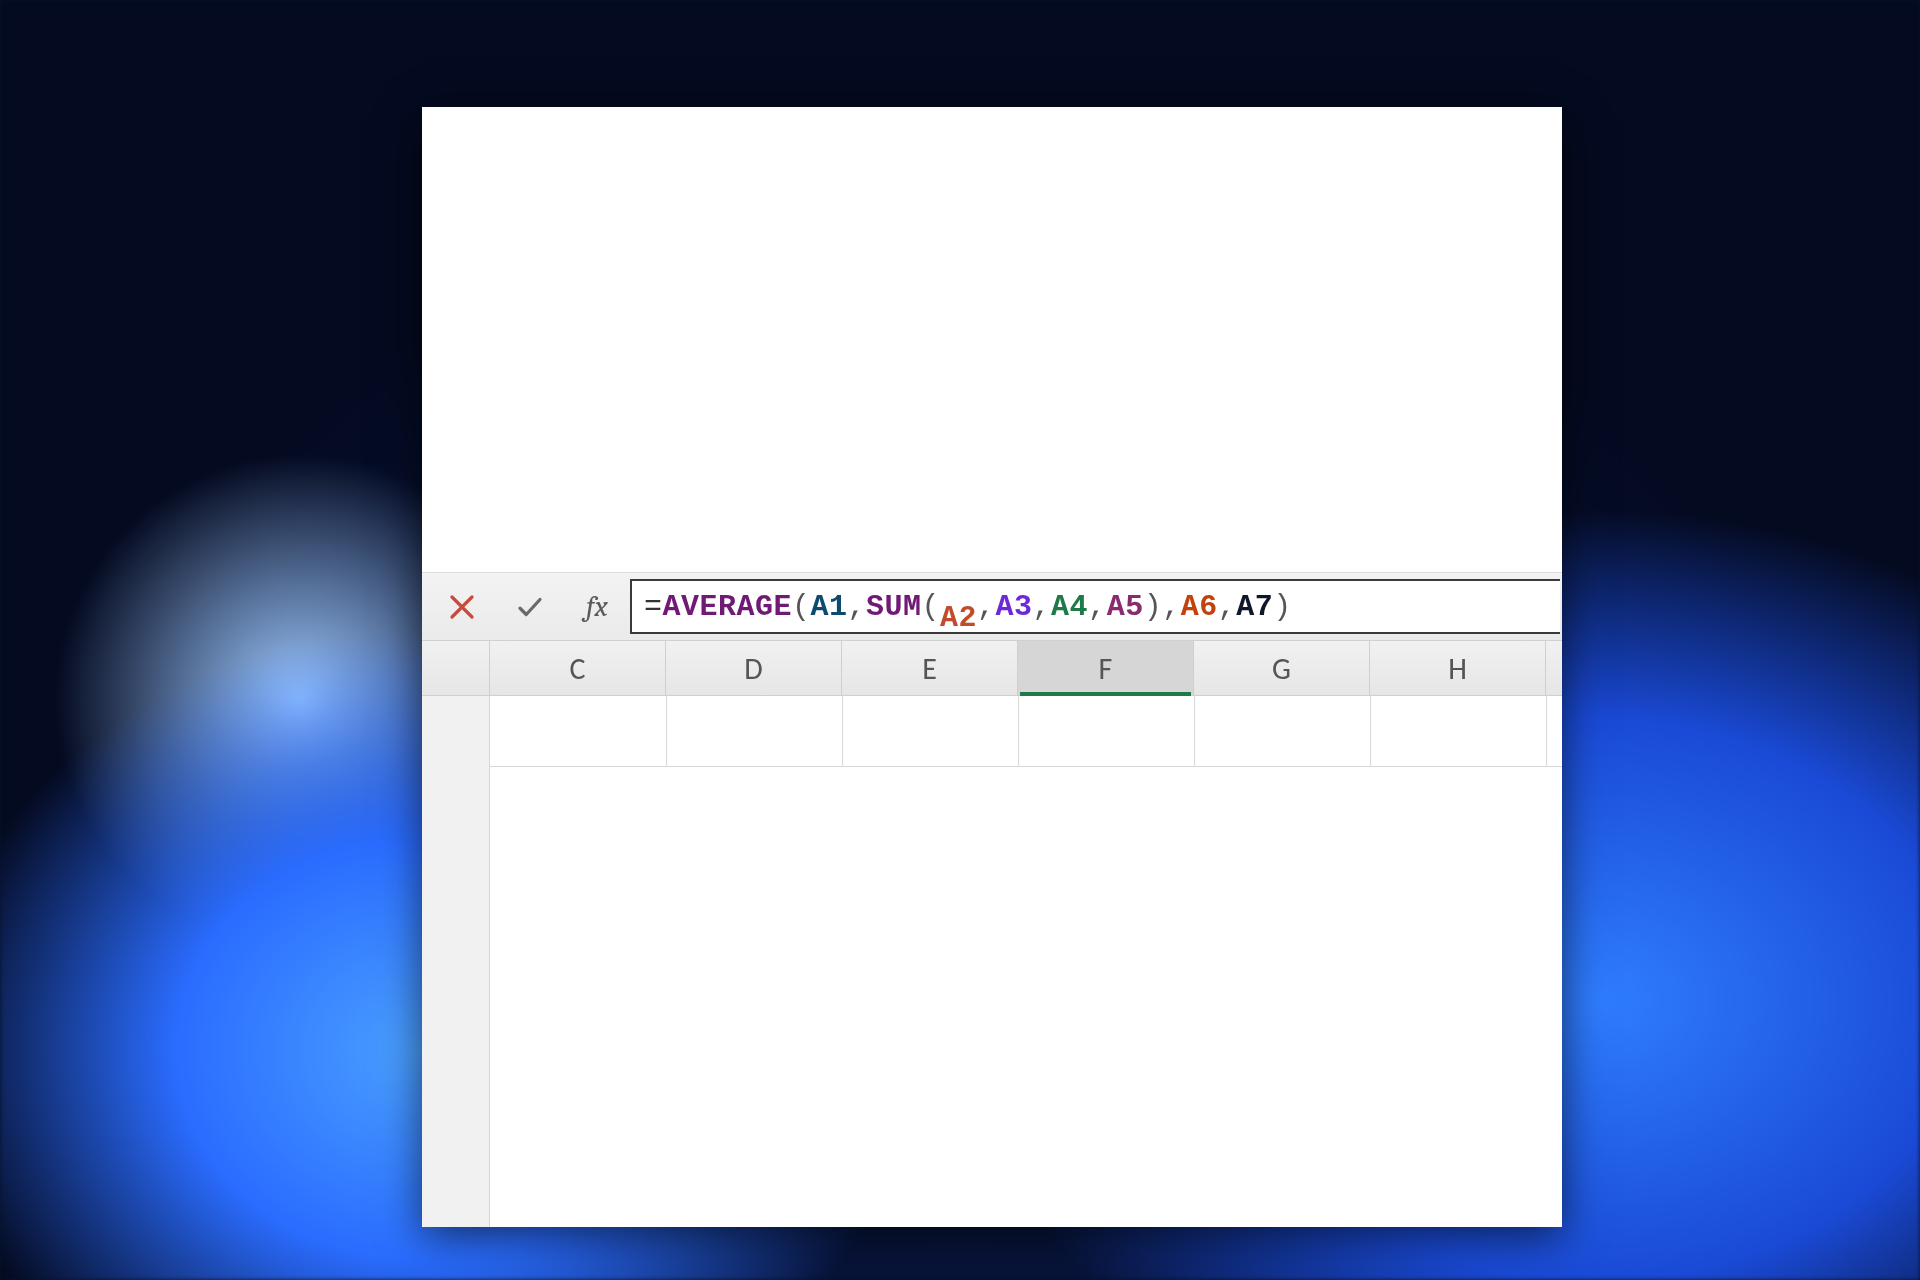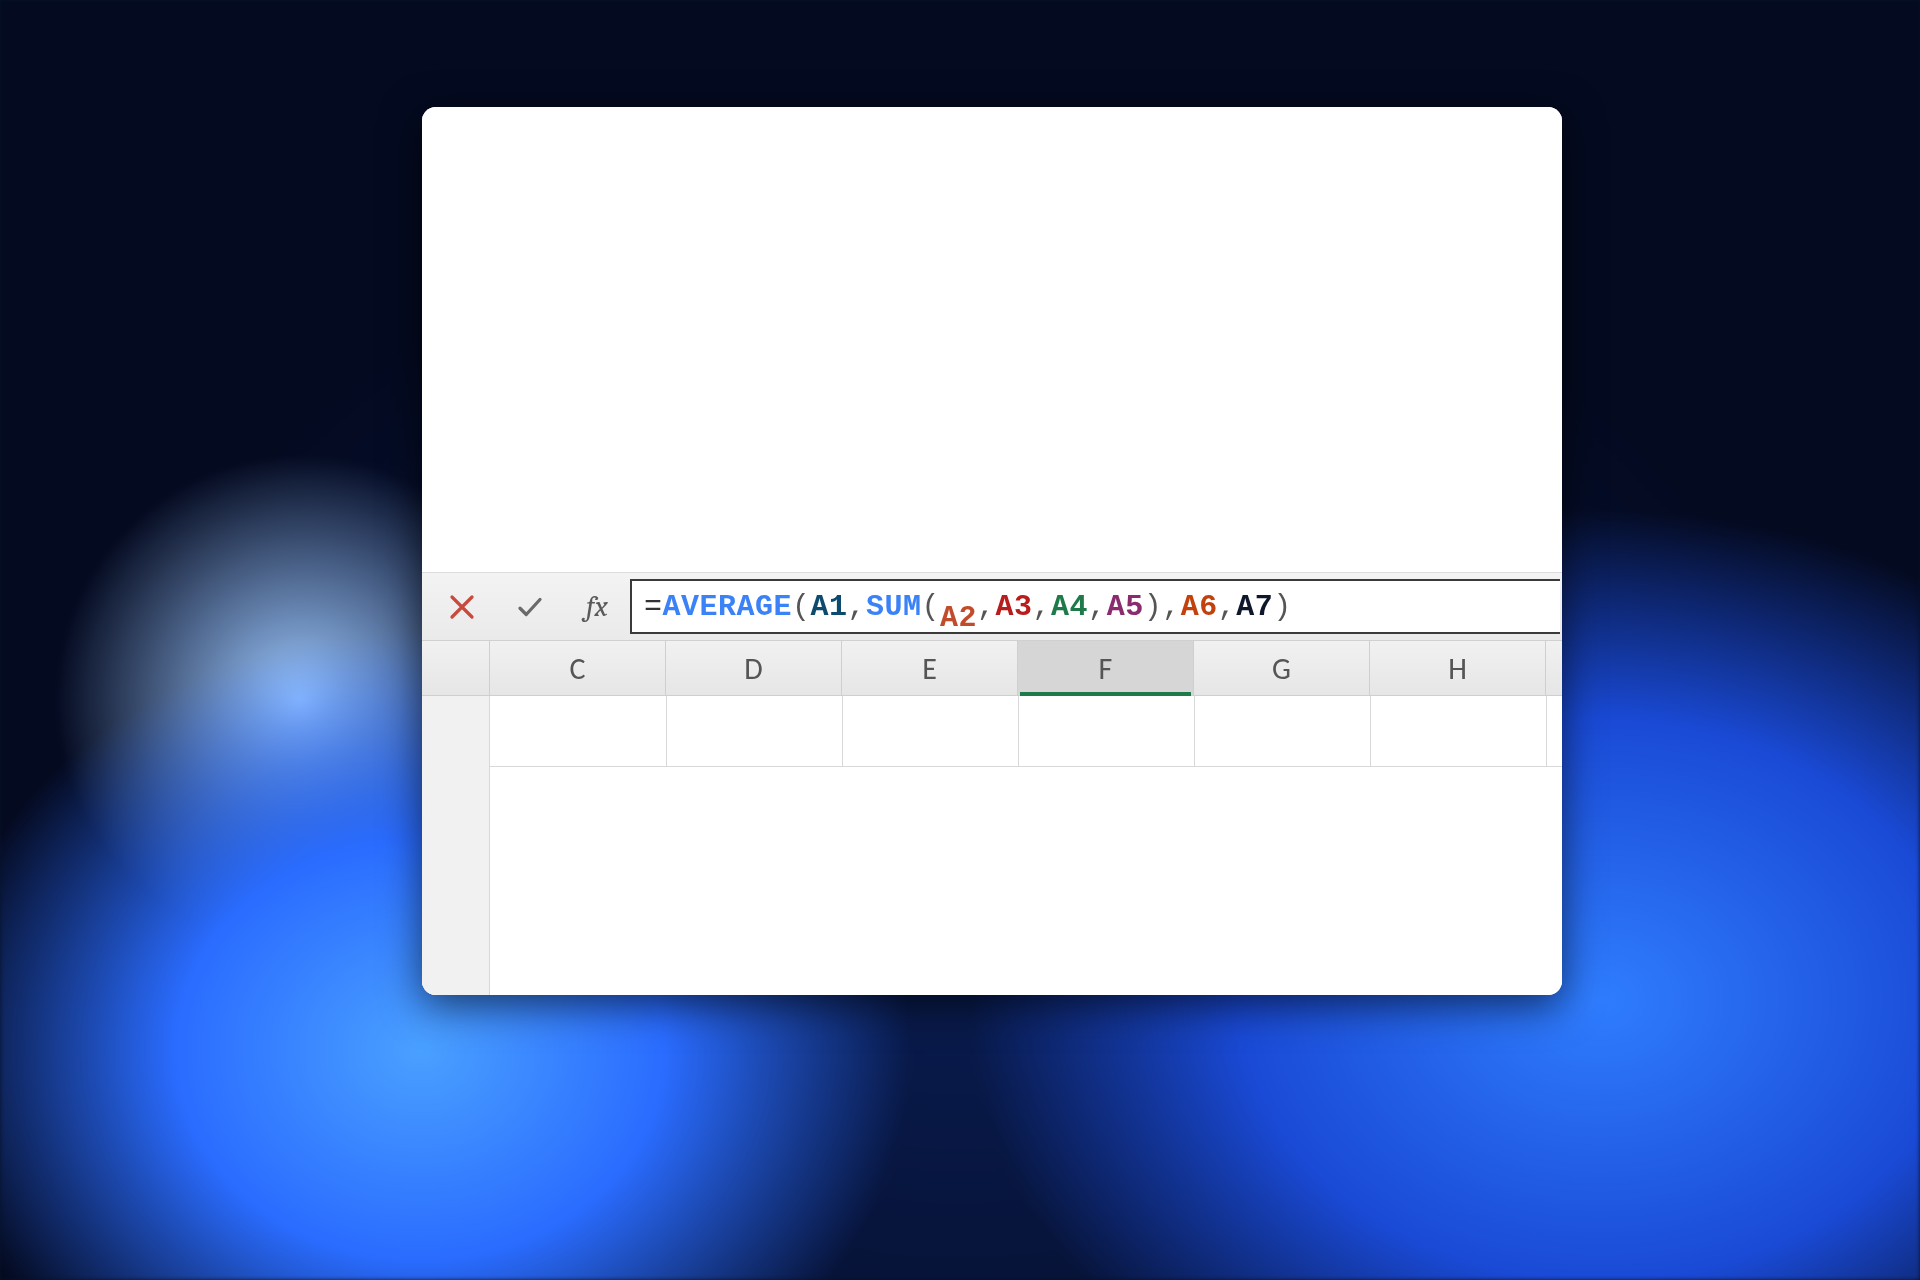--- a/index.html
+++ b/index.html
@@ -17,25 +17,24 @@
       radial-gradient(700px 600px at 420px 1050px, #4aa0ff 0%, #2a6cff 35%, rgba(10,30,80,0) 70%),
       radial-gradient(900px 700px at 1600px 1000px, #2f7dff 0%, #1a4ad6 40%, rgba(5,15,60,0) 70%),
       radial-gradient(350px 350px at 300px 700px, #9ec9ff 0%, rgba(5,15,60,0) 70%),
       radial-gradient(1100px 900px at 960px 900px, #0a1e55 0%, #040a20 80%);
     filter: blur(2px);
   }
 
   .window {
     position: absolute;
     left: 422px; top: 107px;
-    width: 1140px; height: 888px;
+    width: 1140px; height: 1120px;
     background: #ffffff;
     box-shadow: 0 10px 40px rgba(0,0,0,.6);
     overflow: hidden;
-    border-radius: 14px;
   }
 
   .blank-top { height: 465px; background:#fff; }
 
   
   .fbar-area {
     display: flex;
     align-items: stretch;
     height: 68px;
     background: linear-gradient(#f3f3f3, #eaeaea);
@@ -68,21 +67,21 @@
     border-right: none;
     display: flex; align-items: center;
     padding: 0 12px;
     font-size: 30px;
     font-family: Consolas, "Courier New", monospace;
     letter-spacing: .5px;
     color: #333;
     white-space: nowrap;
     overflow: hidden;
   }
-  .tok-fn { color: #3b82f6; font-weight: 600; }
+  .tok-fn { color: #701a75; font-weight: 600; }
   .tok-paren { color: #555; }
   .tok-sep { color: #555; }
 
   
   .colhead-row {
     display: flex;
     height: 56px;
     background: linear-gradient(#f1f1f1,#e6e6e6);
     border-top: 1px solid #d0d0d0;
     border-bottom: 1px solid #cfcfcf;
@@ -154,21 +153,21 @@
     <div class="fbar-input" id="formula-input">
         <span>=</span>
         <span class="tok-fn">AVERAGE</span>
         <span class="tok-paren">(</span>
         <span style="color: #0c4a6e; font-weight: 600;">A1</span>
         <span class="tok-sep">,</span>
         <span class="tok-fn">SUM</span>
         <span class="tok-paren">(</span>
         <span style="color: rgb(194, 75, 44); font-weight: 600; margin-top: 23px;">A2</span>
         <span class="tok-sep">,</span>
-        <span style="color: #b91c1c; font-weight: 600;">A3</span>
+        <span style="color: #6d28d9; font-weight: 600;">A3</span>
         <span class="tok-sep">,</span>
         <span style="color: rgb(31, 122, 73); font-weight: 600; text-align: center;">A4</span>
         <span class="tok-sep">,</span>
         <span style="color: rgb(138, 43, 111); font-weight: 700;">A5</span>
         <span class="tok-paren">)</span>
         <span class="tok-sep">,</span>
         <span style="color: #c2410c; font-weight: 600;">A6</span>
         <span class="tok-sep">,</span>
         <span style="color: #0f172a; font-weight: 600;">A7</span>
         <span class="tok-paren">)</span>

